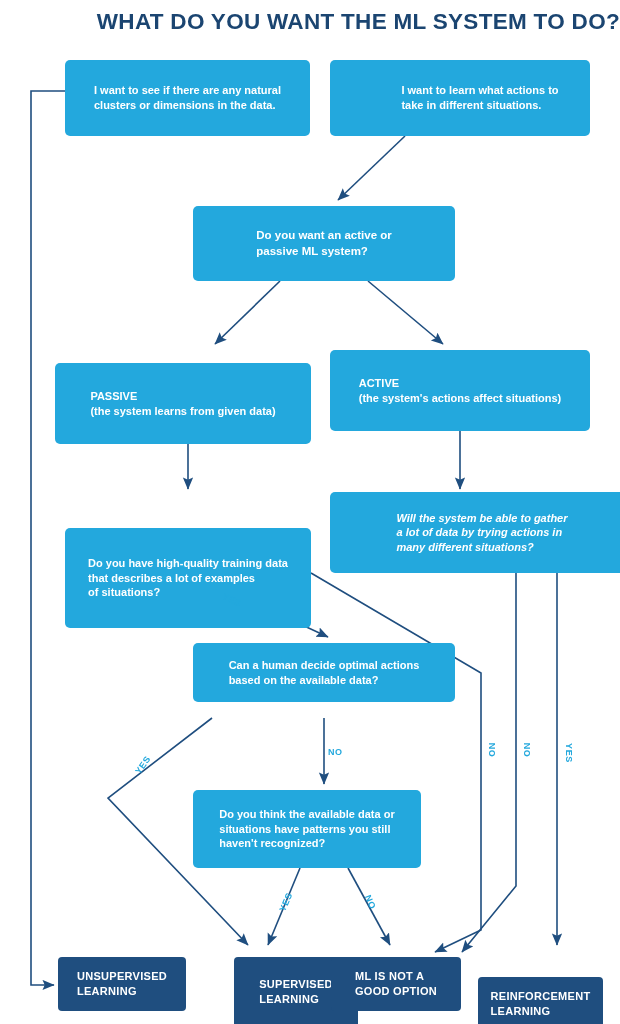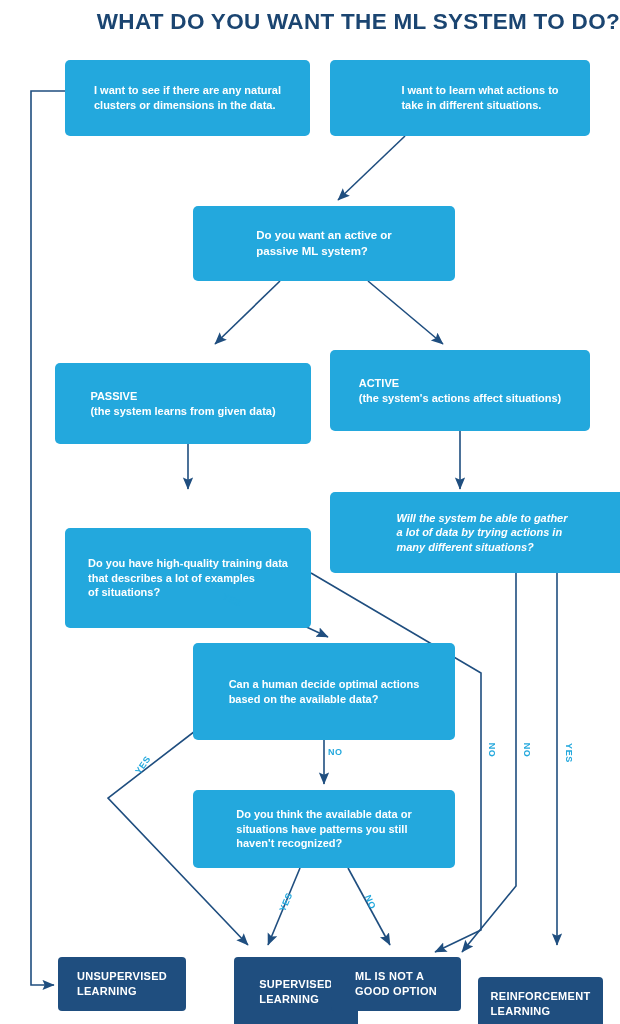--- a/index.html
+++ b/index.html
@@ -98,24 +98,24 @@
 (the system's actions affect situations)</div>
 
   <div class="node q" style="left:65px;top:492px;width:246px;height:100px;margin-top:36px;">Do you have high-quality training data
 that describes a lot of examples
 of situations?</div>
 
   <div class="node q" style="left:330px;top:492px;width:304px;height:81px;font-style:italic;">Will the system be able to gather
 a lot of data by trying actions in
 many different situations?</div>
 
-  <div class="node q" style="left:193px;top:643px;width:262px;height:97px;">Can a human decide optimal actions
+  <div class="node q" style="left:193px;top:643px;width:262px;height:59px;">Can a human decide optimal actions
 based on the available data?</div>
 
-  <div class="node q" style="left:193px;top:790px;width:262px;height:78px;">Do you think the available data or
+  <div class="node q" style="left:193px;top:790px;width:228px;height:78px;">Do you think the available data or
 situations have patterns you still
 haven't recognized?</div>
 
   <div class="node outcome" style="left:58px;top:957px;width:128px;height:54px;">UNSUPERVISED
 LEARNING</div>
 
   <div class="node outcome" style="left:194px;top:957px;width:124px;height:70px;margin-left:40px;">SUPERVISED
 LEARNING</div>
 
   <div class="node outcome" style="left:331px;top:957px;width:130px;height:54px;">ML IS NOT A

